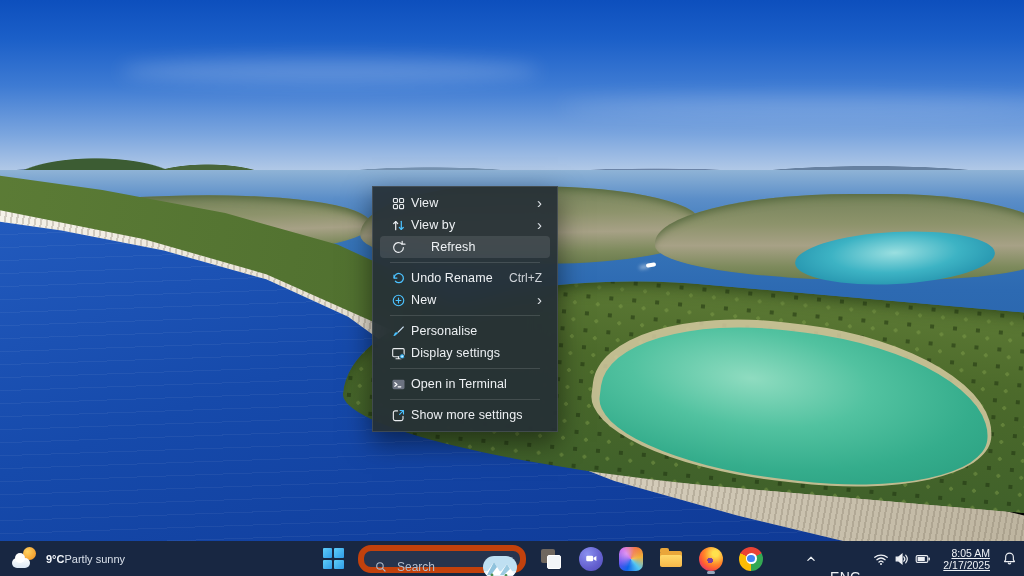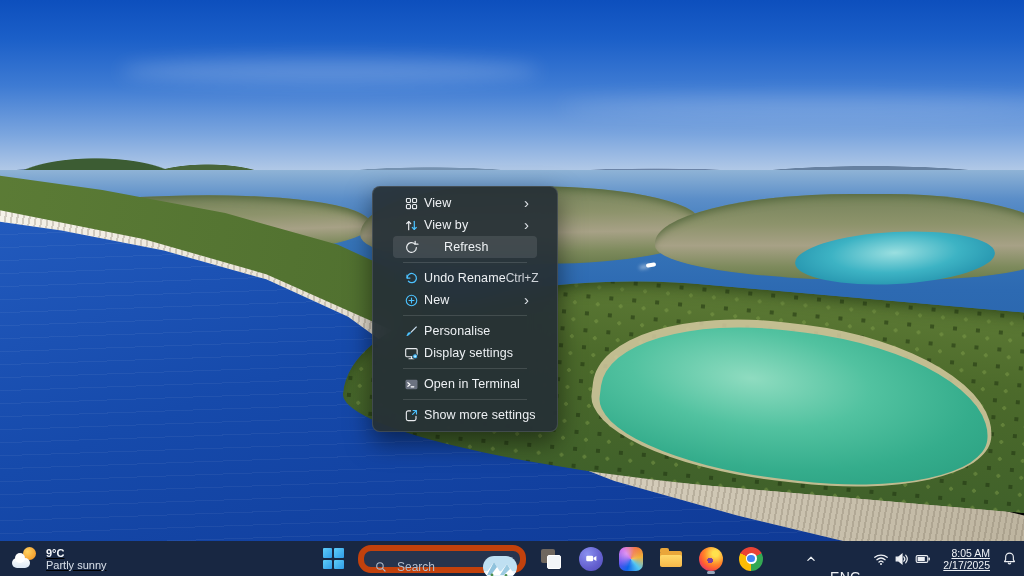--- a/index.html
+++ b/index.html
@@ -63,44 +63,44 @@
       linear-gradient(180deg,#5d7a35 0%,#4c6a2b 40%,#40612a 100%);
     background-size:23px 17px,23px 17px,100% 100%;
     box-shadow:inset 0 12px 16px -9px rgba(20,40,10,.65);}
   .lagoon-sand{left:592px;top:324px;width:402px;height:158px;transform:rotate(7deg);
     border-radius:48% 52% 50% 50% / 55% 60% 45% 42%;background:#d6cba2;opacity:.85;}
   .lagoon{left:600px;top:332px;width:390px;height:148px;transform:rotate(7deg);
     border-radius:48% 52% 50% 50% / 55% 60% 45% 42%;
     background:radial-gradient(ellipse at 38% 35%,#8fdcc0 0%,#52c2a0 35%,#35ad8c 65%,#2a9e80 90%);}
 
   
-  .ctx{position:absolute;left:372px;top:186px;width:186px;padding:5px 20px;
+  .ctx{position:absolute;left:372px;top:186px;width:186px;padding:5px 7px;
     background:rgba(37,47,53,.92);border:1px solid rgba(255,255,255,.12);
-    border-radius:8px;box-shadow:0 10px 26px rgba(0,0,0,.5);
+    border-radius:0;box-shadow:0 10px 26px rgba(0,0,0,.5);
     backdrop-filter:blur(14px);color:#eef1f4;font-size:12.5px;z-index:5;}
   .ctx-item{display:flex;align-items:center;height:22px;padding:0 8px 0 10px;border-radius:4px;}
   .ctx-item.highlight{background:rgba(255,255,255,.10);gap:20px;}
   .ctx-ico{width:16px;height:16px;margin-right:5px;flex:0 0 16px;display:flex;align-items:center;justify-content:center;}
   .ctx-label{flex:1;white-space:nowrap;letter-spacing:.1px;}
   .ctx-accel{color:#cfd4d9;font-size:12px;}
   .ctx-chev{color:#dfe3e8;font-size:15px;line-height:1;transform:translateY(-1px);}
   .ctx-sep{height:1px;margin:4px 10px;background:rgba(255,255,255,.13);}
 
   
   .taskbar{position:absolute;left:0;right:0;bottom:0;height:35px;background:#182742;z-index:10;}
   .tb-weather{position:absolute;left:4px;top:0;height:35px;display:flex;align-items:center;
     gap:8px;padding:0 8px;border-radius:4px;cursor:default;}
   .wx-ico{position:relative;width:26px;height:26px;}
   .wx-sun{position:absolute;left:11px;top:1px;width:13px;height:13px;border-radius:50%;
     background:radial-gradient(circle at 35% 35%,#ffd262,#f59e2c 75%);}
   .wx-cloud{position:absolute;left:0;top:12px;width:18px;height:10px;border-radius:6px;
     background:linear-gradient(180deg,#ffffff,#dbe7f4);}
   .wx-cloud::before{content:"";position:absolute;left:3px;top:-5px;width:10px;height:10px;border-radius:50%;
     background:#fff;}
-  .wx-txt{display:flex;flex-direction:column;line-height:12px;text-decoration:underline;}
+  .wx-txt{display:flex;flex-direction:row;line-height:12px;}
   .wx-temp{color:#f4f7fb;font-size:11px;font-weight:bold;}
   .wx-cond{color:#d9e0ea;font-size:11px;}
   .tb-center{position:absolute;left:318px;top:0;height:35px;display:flex;align-items:center;gap:10px;}
   .start-btn{width:30px;height:30px;display:flex;align-items:center;justify-content:center;border-radius:4px;}
   .win-logo{width:21px;height:21px;display:grid;grid-template-columns:1fr 1fr;grid-template-rows:1fr 1fr;gap:2px;}
   .win-logo span{background:linear-gradient(135deg,#5ecdf8,#2f9ce8);border-radius:1px;}
   .search-pill{position:relative;width:168px;height:26px;border-radius:13px;
     background:#27344d;border:6px solid #c2410c;display:flex;align-items:center;padding:16px 3px 0 10px;}
   .search-input{flex:1;min-width:0;background:transparent;border:none;outline:none;
     color:#c7cedb;font-size:12px;font-family:"Liberation Sans",sans-serif;margin-left:7px;}

